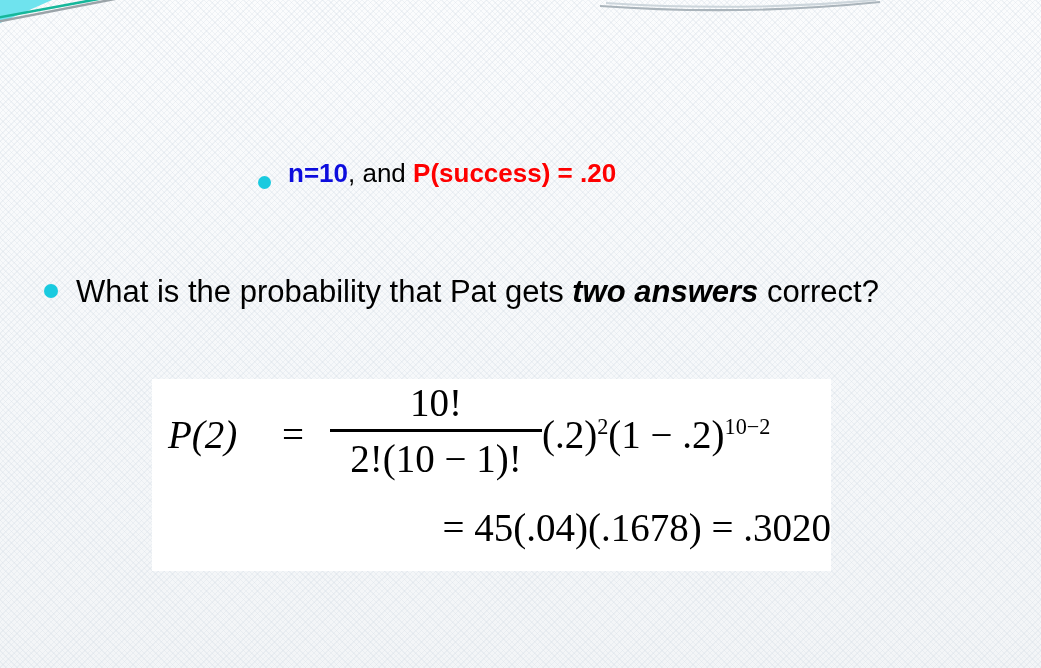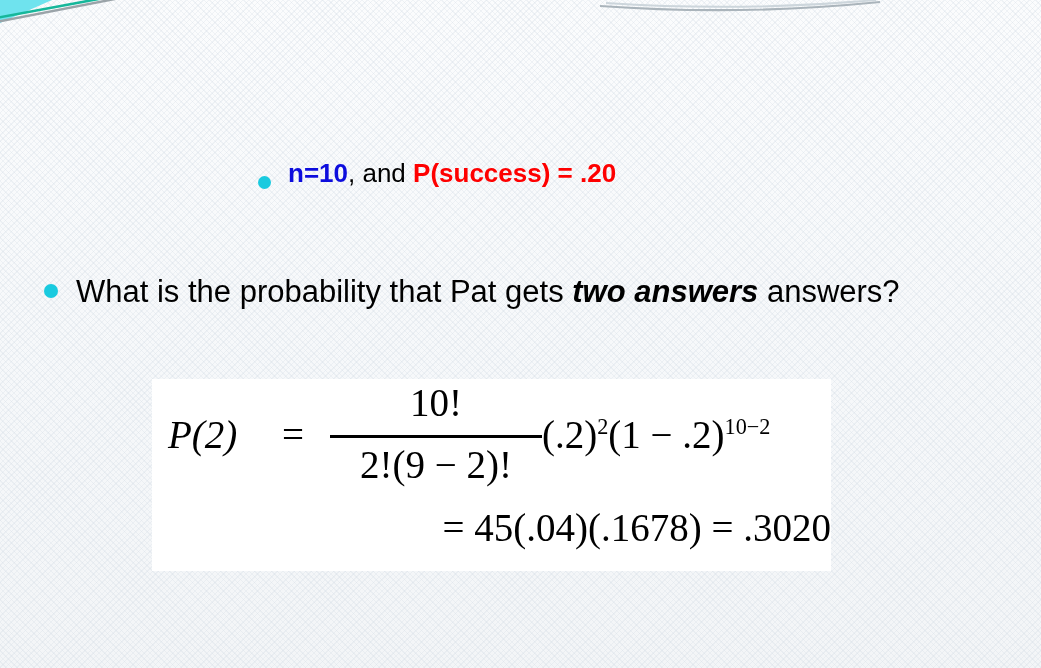--- a/index.html
+++ b/index.html
@@ -154,21 +154,21 @@
   .frac {
     position: absolute;
     left: 178px;
     top: 0px;
     width: 212px;
     text-align: center;
   }
   .frac .num {
     font-size: 39px;
     line-height: 48px;
-    padding-bottom: 8px;
+    padding-bottom: 2px;
   }
   .frac .bar {
     height: 3px;
     background: #000;
     width: 100%;
   }
   .frac .den {
     font-size: 39px;
     line-height: 50px;
     padding-top: 2px;
@@ -212,34 +212,34 @@
   </div>
 
 
   <div class="bullet-row-sub">
     <span class="dot"></span>
     <span class="sub-text"><span class="t-blue">n=10</span><span class="t-black">, and </span><span class="t-red">P(success) = .20</span></span>
   </div>
 
   <div class="bullet-row-main">
     <span class="dot-main"></span>
-    <span class="main-text"><span>What is the probability that Pat gets </span><span class="t-bolditalic">two answers</span><span> answers?</span></span>
+    <span class="main-text"><span>What is the probability that Pat gets </span><span class="t-bolditalic">two answers</span><span> correct?</span></span>
   </div>
 
   <div class="formula-panel">
 
     <div class="f-line1"></div>
 
     <span class="f-lhs">P(2)</span>
     <span class="f-eq1">=</span>
 
     <div class="frac">
       <div class="num">10!</div>
       <div class="bar"></div>
-      <div class="den">2!(9 − 2)!</div>
+      <div class="den">2!(10 − 1)!</div>
     </div>
 
     <span class="f-tail"><span>(.2)</span><sup>2</sup><span>(1 − .2)</span><sup>10−2</sup></span>
 
     <div class="f-line2">= 45(.04)(.1678) = .3020</div>
   </div>
 
 </div>
 
 </body></html>

